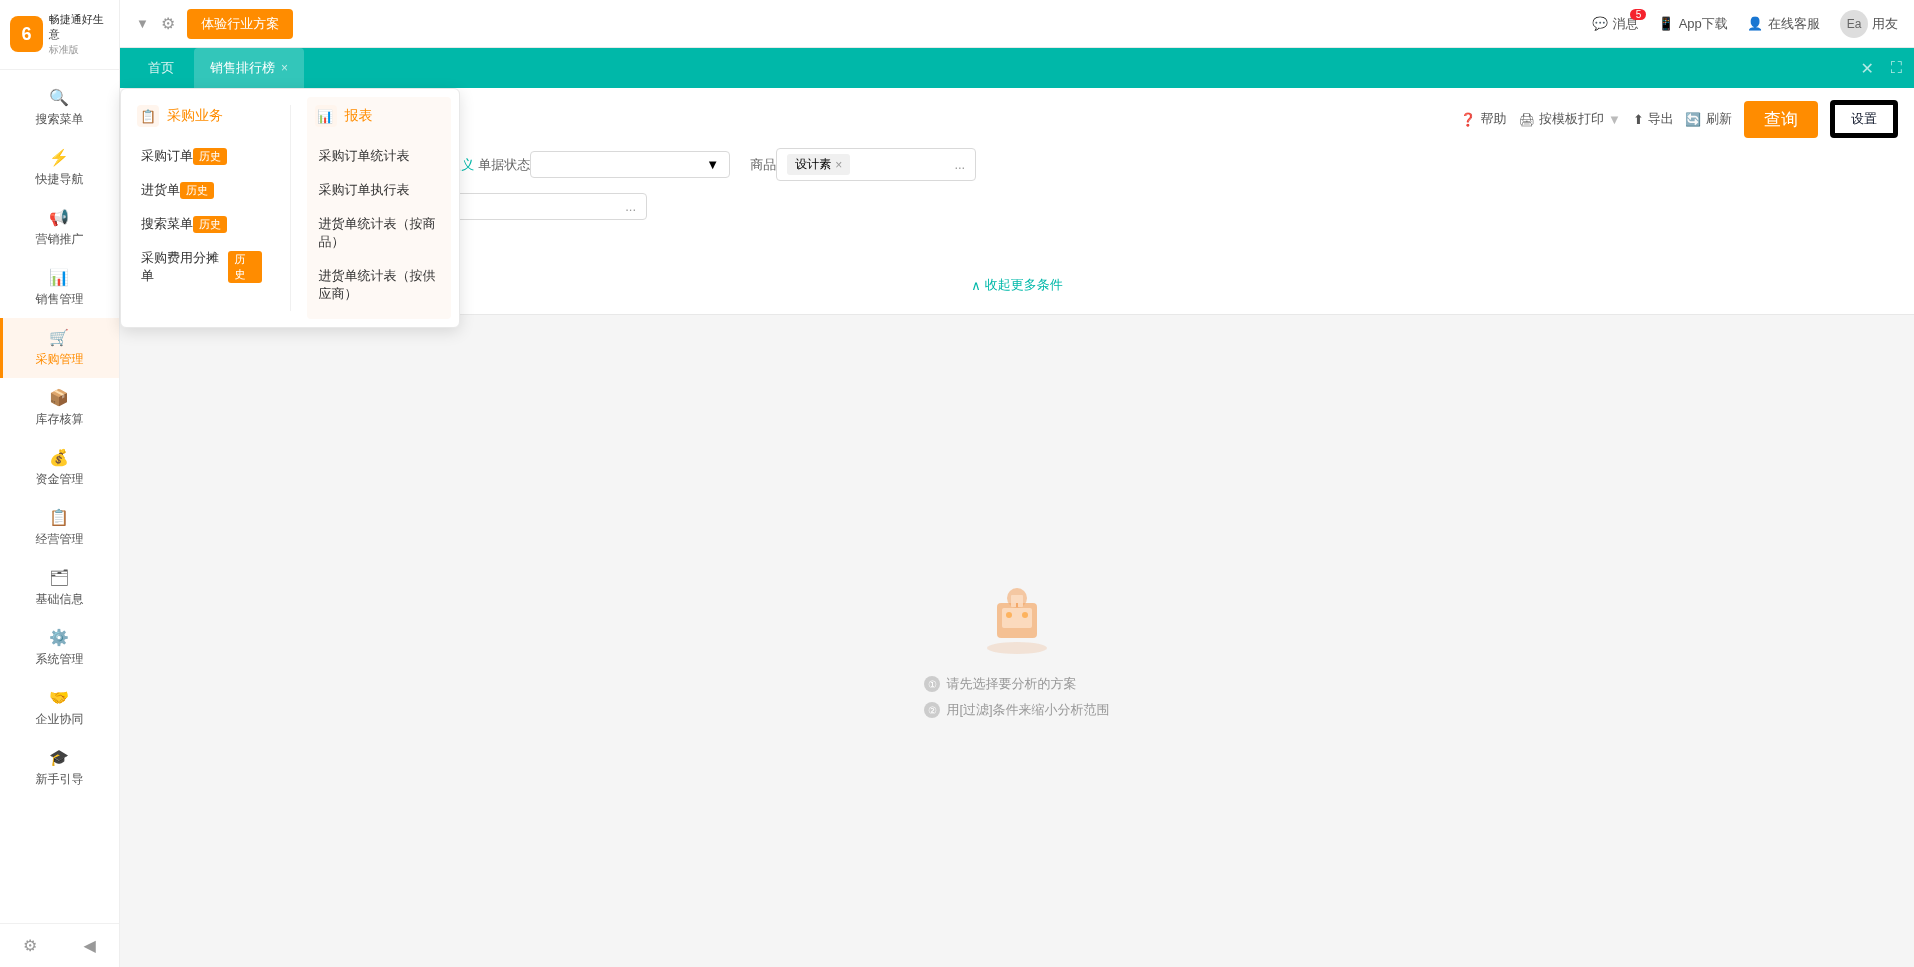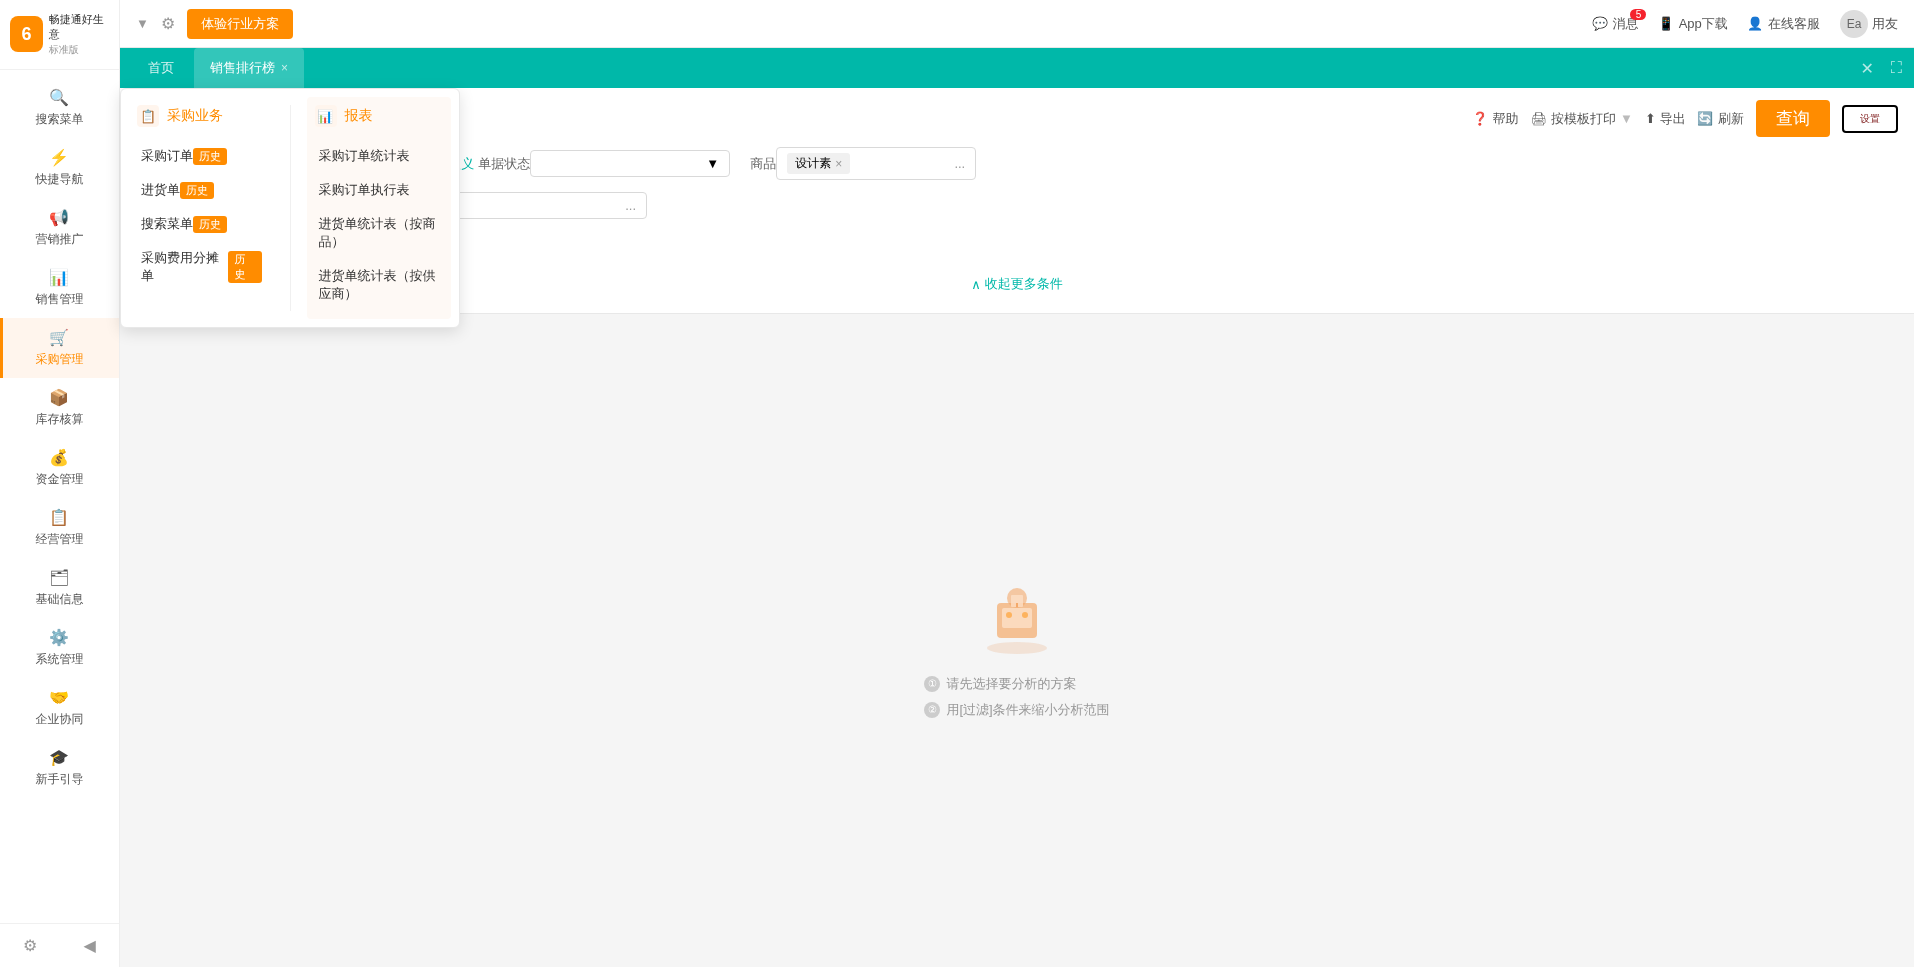--- a/index.html
+++ b/index.html
@@ -320,26 +320,26 @@
       background: #ff8c00;
       color: white;
       border: none;
       padding: 7px 20px;
       border-radius: 4px;
       cursor: pointer;
       font-size: 17px;
     }
     .btn-settings {
       background: white;
-      color: #7f1d1d;
-      border: 2px solid #000000;
+      color: #0f172a;
+      border: 5px solid #000000;
       padding: 5px 16px;
       border-radius: 4px;
       cursor: pointer;
-      font-size: 10px;
+      font-size: 13px;
     }
     .collapse-btn {
       display: flex;
       align-items: center;
       justify-content: center;
       color: #00b8a9;
       font-size: 13px;
       cursor: pointer;
       padding: 8px 0;
       gap: 4px;

